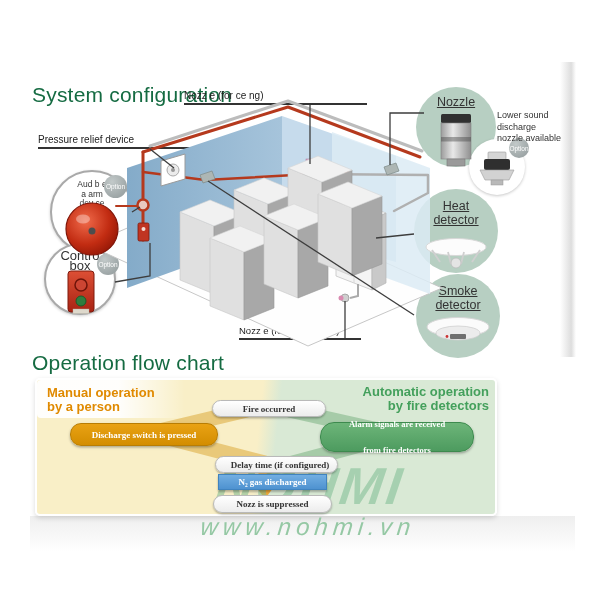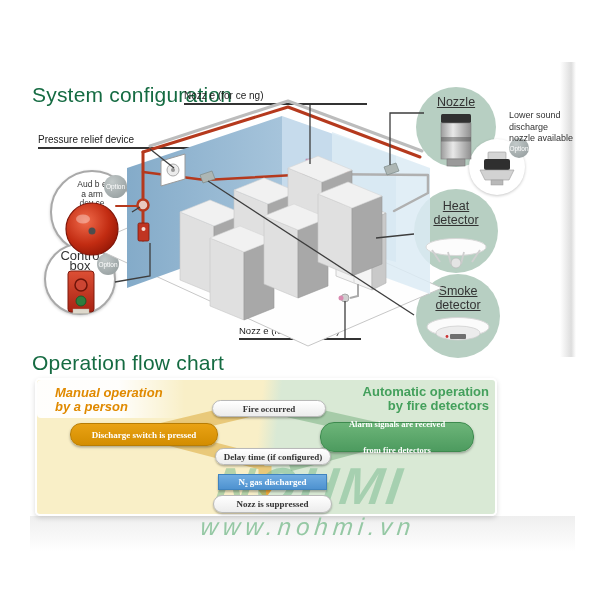--- a/index.html
+++ b/index.html
@@ -29,50 +29,50 @@
   #c-heat{left:414px;top:189px;width:84px;height:84px;font-size:12.5px;line-height:13.5px;padding-top:11px;}
   #c-smoke{left:416px;top:274px;width:84px;height:84px;font-size:12.5px;line-height:13.5px;padding-top:11px;}
   .circ span{display:block;}
 
   .badge{position:absolute;border-radius:50%;display:flex;align-items:center;justify-content:center;
          background:radial-gradient(circle at 35% 30%, #c2c9c9, #8f9899);color:#fff;font-size:6.5px;}
   #b-alarm{left:104px;top:175px;width:23px;height:23px;}
   #b-ctrl{left:97px;top:253px;width:22px;height:22px;}
   #b-low{left:509px;top:138px;width:20px;height:20px;}
 
-  #note-low{position:absolute;left:497px;top:110px;width:78px;font-size:9px;line-height:11.5px;color:#333;margin-left:12px;}
+  #note-low{position:absolute;left:497px;top:110px;width:78px;font-size:9px;line-height:11.5px;color:#333;}
   #note-low span{display:block;}
 
   
   .scene{position:absolute;left:0;top:0;pointer-events:none;}
 
   
   #panel{position:absolute;left:35px;top:378px;width:462px;height:138px;box-sizing:border-box;
          border:2px solid #fff;border-radius:5px;box-shadow:0 2px 5px rgba(0,0,0,.15);
          background:linear-gradient(96deg,#f9efc7 0%,#f9efc7 48%,#d9e9d5 52%,#d9e9d5 100%);}
   #patch{position:absolute;left:0;top:0;width:148px;height:38px;border-radius:4px;
          background:linear-gradient(to right, rgba(255,255,255,.95) 55%, rgba(255,255,255,0));}
   .bands{position:absolute;left:0;top:0;}
   .hdr{position:absolute;font-weight:bold;font-size:13px;line-height:14px;}
-  #hdr-man{left:18px;top:6px;color:#e08a00;font-style:italic;}
+  #hdr-man{left:10px;top:6px;color:#e08a00;}
   #hdr-auto{right:6px;top:5px;color:#44a05c;text-align:right;}
   .hdr span{display:block;}
 
   .pill{position:absolute;z-index:6;display:flex;align-items:center;justify-content:center;
         font-weight:bold;color:#333;text-align:center;font-family:Liberation Serif, serif;}
   .pw{background:linear-gradient(#ffffff,#ececec);border:1px solid #b9b9b9;border-radius:9px;
       box-shadow:0 1.5px 2px rgba(0,0,0,.28);font-size:9px;}
   #p-fire{left:175px;top:20px;width:112px;height:15px;}
   #p-discharge{left:33px;top:43px;width:146px;height:21px;border-radius:11px;color:#fff;font-size:9px;
       background:linear-gradient(#e9a214,#d38d00);border:1px solid #b87d04;box-shadow:0 1.5px 2.5px rgba(0,0,0,.3);text-align:right;}
   #p-alarm{left:283px;top:42px;width:152px;height:28px;border-radius:14px;color:#fff;font-size:8.5px;
       line-height:10px;flex-direction:column;background:linear-gradient(#6db579,#4d9b5f);
       border:1px solid #3d8a4e;box-shadow:0 1.5px 2.5px rgba(0,0,0,.3);gap:16px;}
   #p-alarm span{display:block;}
-  #p-delay{left:178px;top:68px;width:114px;height:15px;}
+  #p-delay{left:178px;top:76px;width:114px;height:15px;padding-left:7px;}
   #p-n2{left:181px;top:94px;width:107px;height:14px;border-radius:0;color:#fff;font-size:9px;
       background:linear-gradient(#72aee2,#4e92d0);border:1px solid #4083bf;box-shadow:0 1.5px 2px rgba(0,0,0,.28);}
   #p-sup{left:176px;top:115px;width:117px;height:16px;}
 
   
   #wm-logo{position:absolute;left:150px;top:456px;width:320px;text-align:center;z-index:5;
            font-weight:bold;font-style:italic;font-size:52px;letter-spacing:3px;
            color:#7ebd92;opacity:.55;transform:skewX(-8deg);pointer-events:none;}
   #wm-url{position:absolute;left:158px;top:513px;width:300px;text-align:center;z-index:4;
           font-style:italic;font-size:24px;letter-spacing:5px;color:#8bc49c;opacity:.9;

